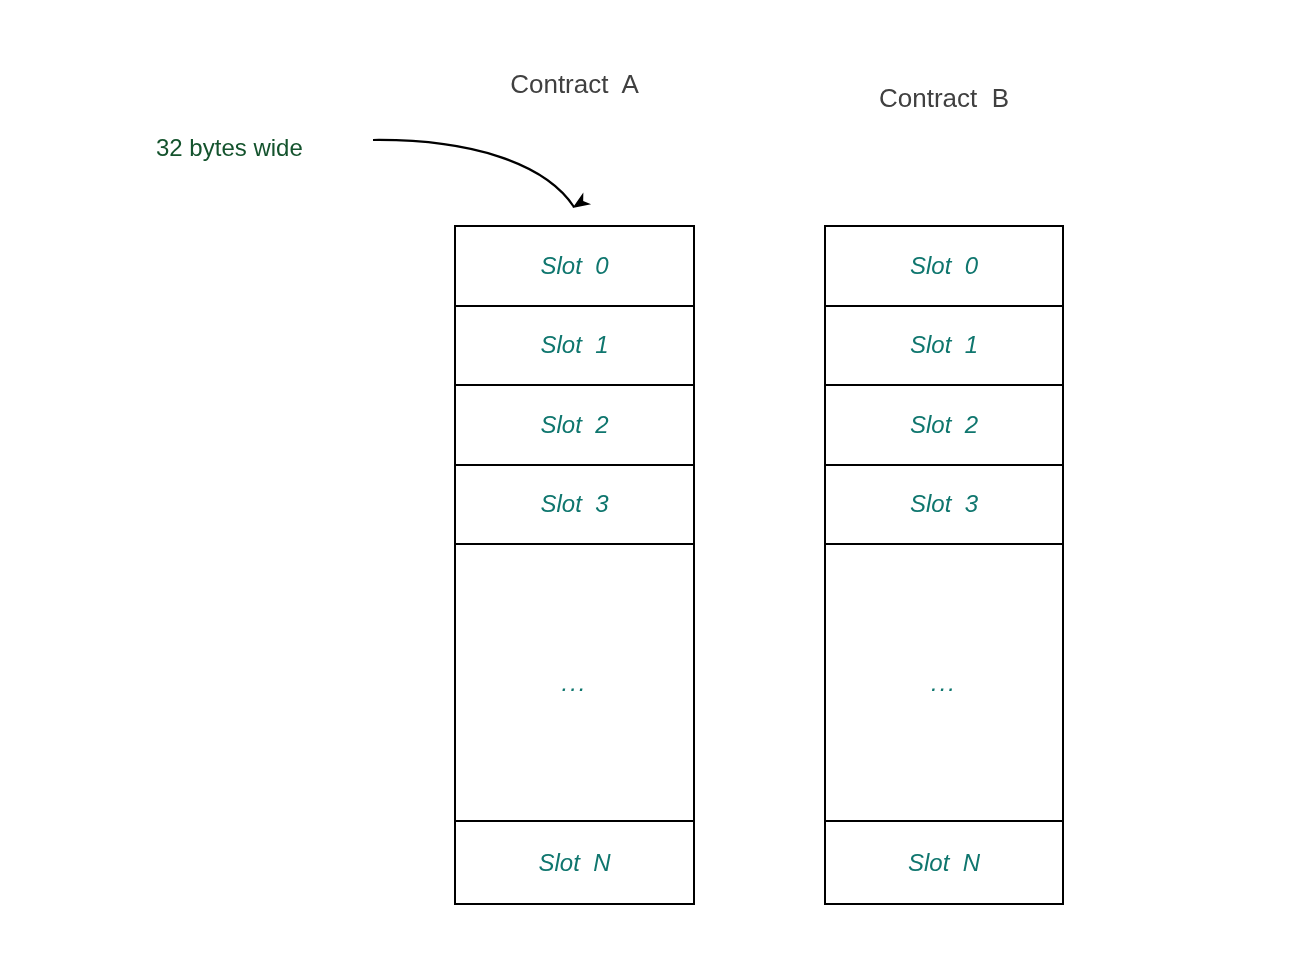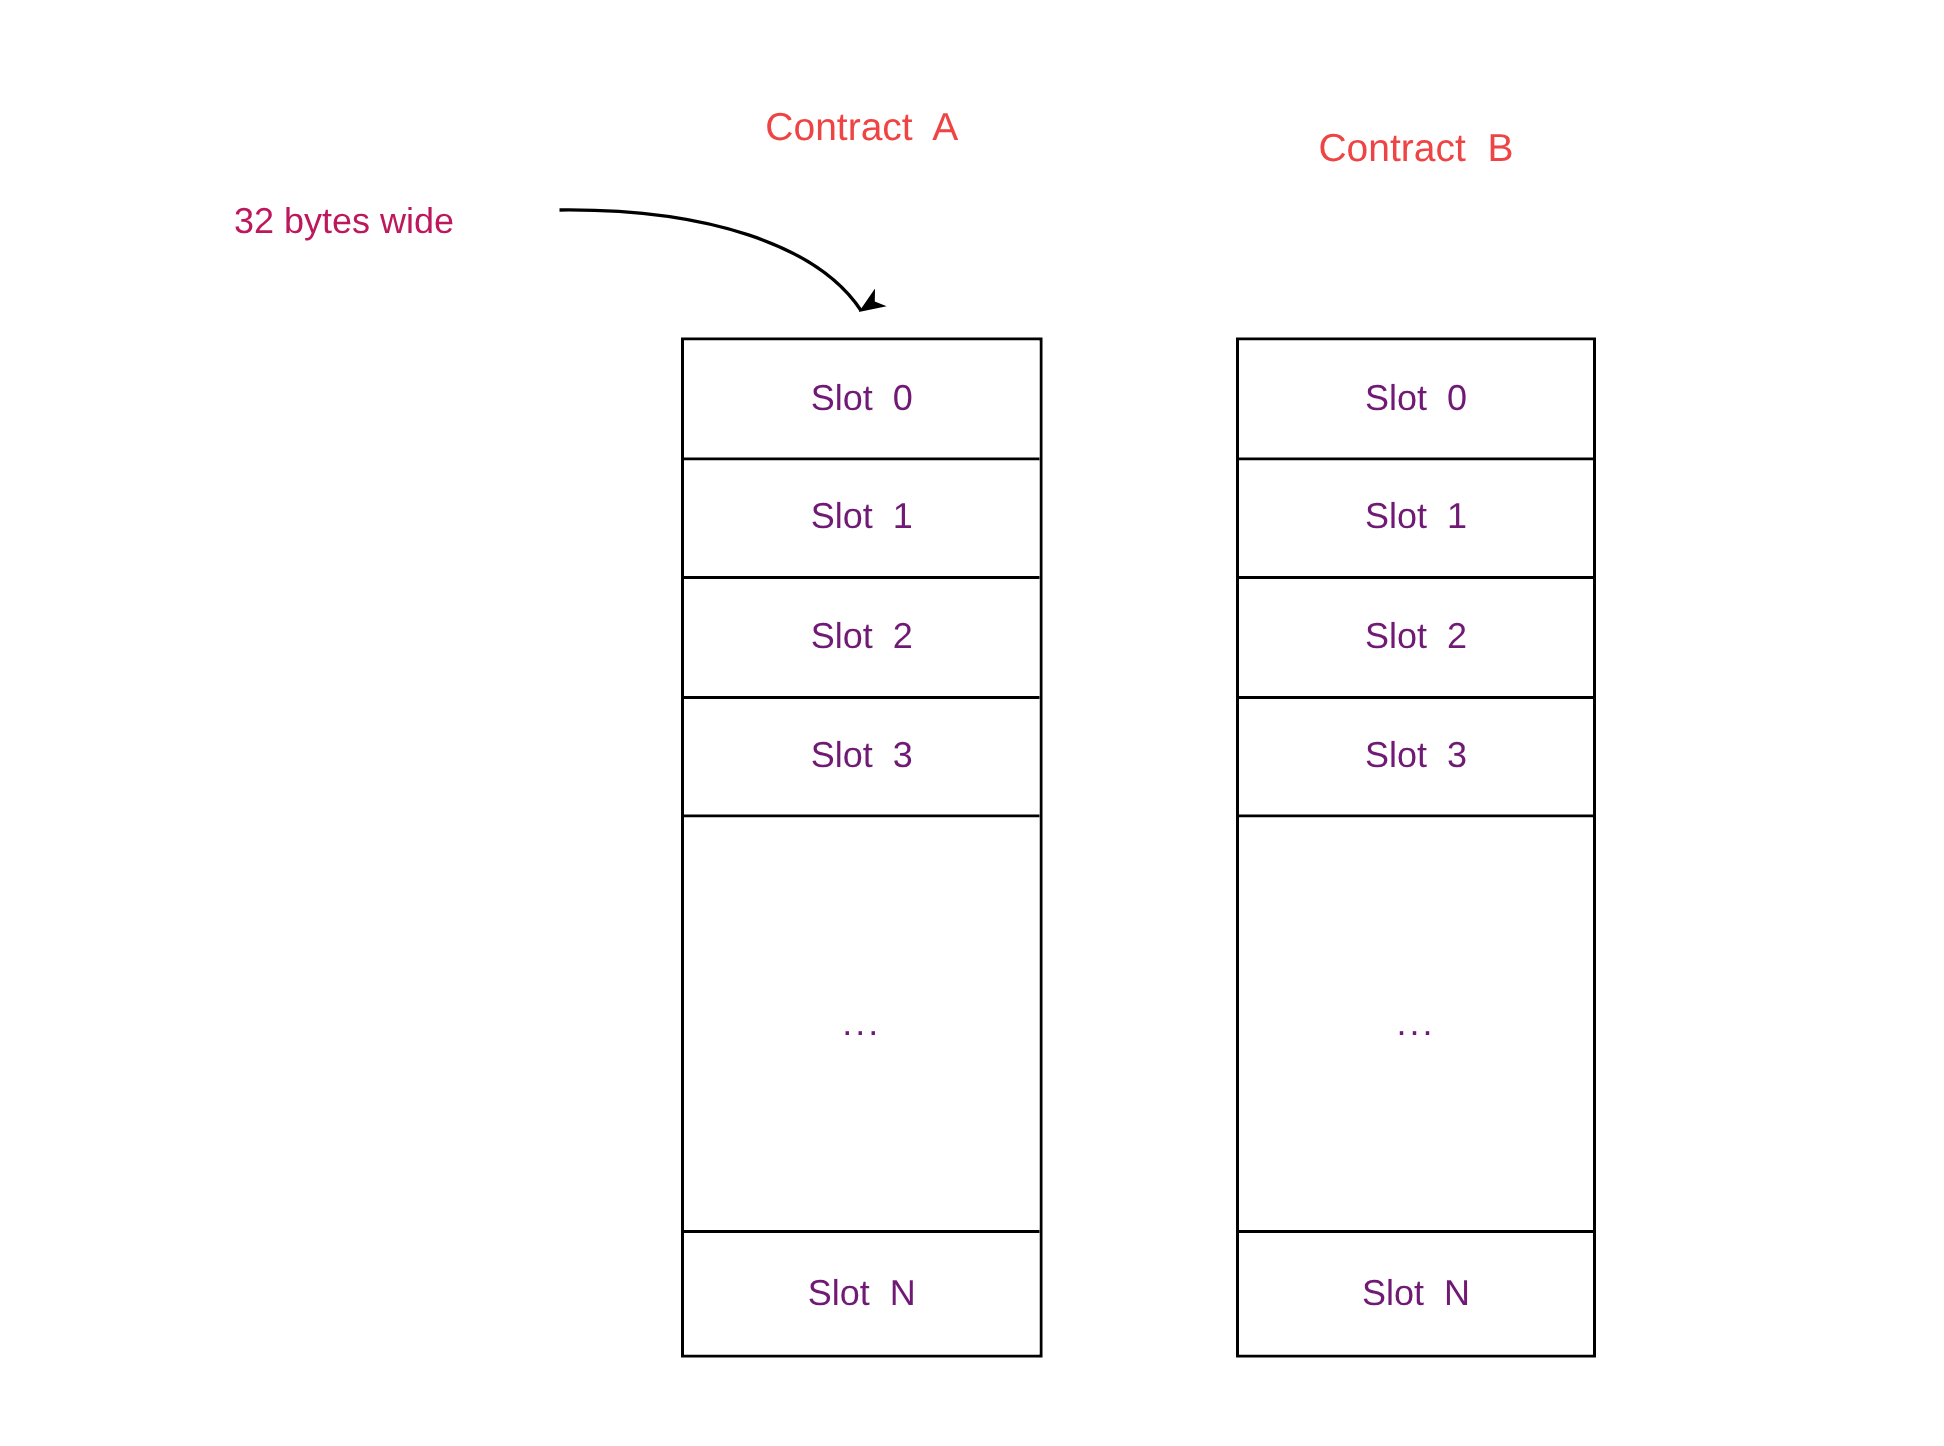--- a/index.html
+++ b/index.html
@@ -18,34 +18,34 @@
     overflow: hidden;
   }
 
   
   .col-header {
     position: absolute;
     font-size: 26px;
     line-height: 1;
     white-space: pre;
     text-align: center;
-    color: #ef4444;
+    color: #404040;
   }
   #header-a { left: 454px; top: 71px; width: 241px; }
   #header-b { left: 824px; top: 85px; width: 240px; }
 
   
   #annotation-label {
     position: absolute;
     left: 156px;
     top: 136px;
     font-size: 24px;
     line-height: 1;
     white-space: pre;
-    color: #be185d;
+    color: #14532d;
   }
 
   
   #arrow-layer {
     position: absolute;
     left: 0;
     top: 0;
     width: 1296px;
     height: 964px;
     pointer-events: none;
@@ -76,21 +76,22 @@
   .slot-row:last-child { border-bottom: none; }
 
   .slot-row.normal { height: 80px; }
   .slot-row.ellipsis { height: 279px; }
   .slot-row.last { height: 81px; text-align: center; }
 
   .slot-label {
     font-size: 24px;
     line-height: 1;
     white-space: pre;
-    color: #701a75;
+    color: #0f766e;
+    font-style: italic;
   }
   .slot-label.dots {
     font-size: 24px;
     letter-spacing: 2px;
   }
 </style>
 </head>
 <body>
 
 <div id="canvas">

